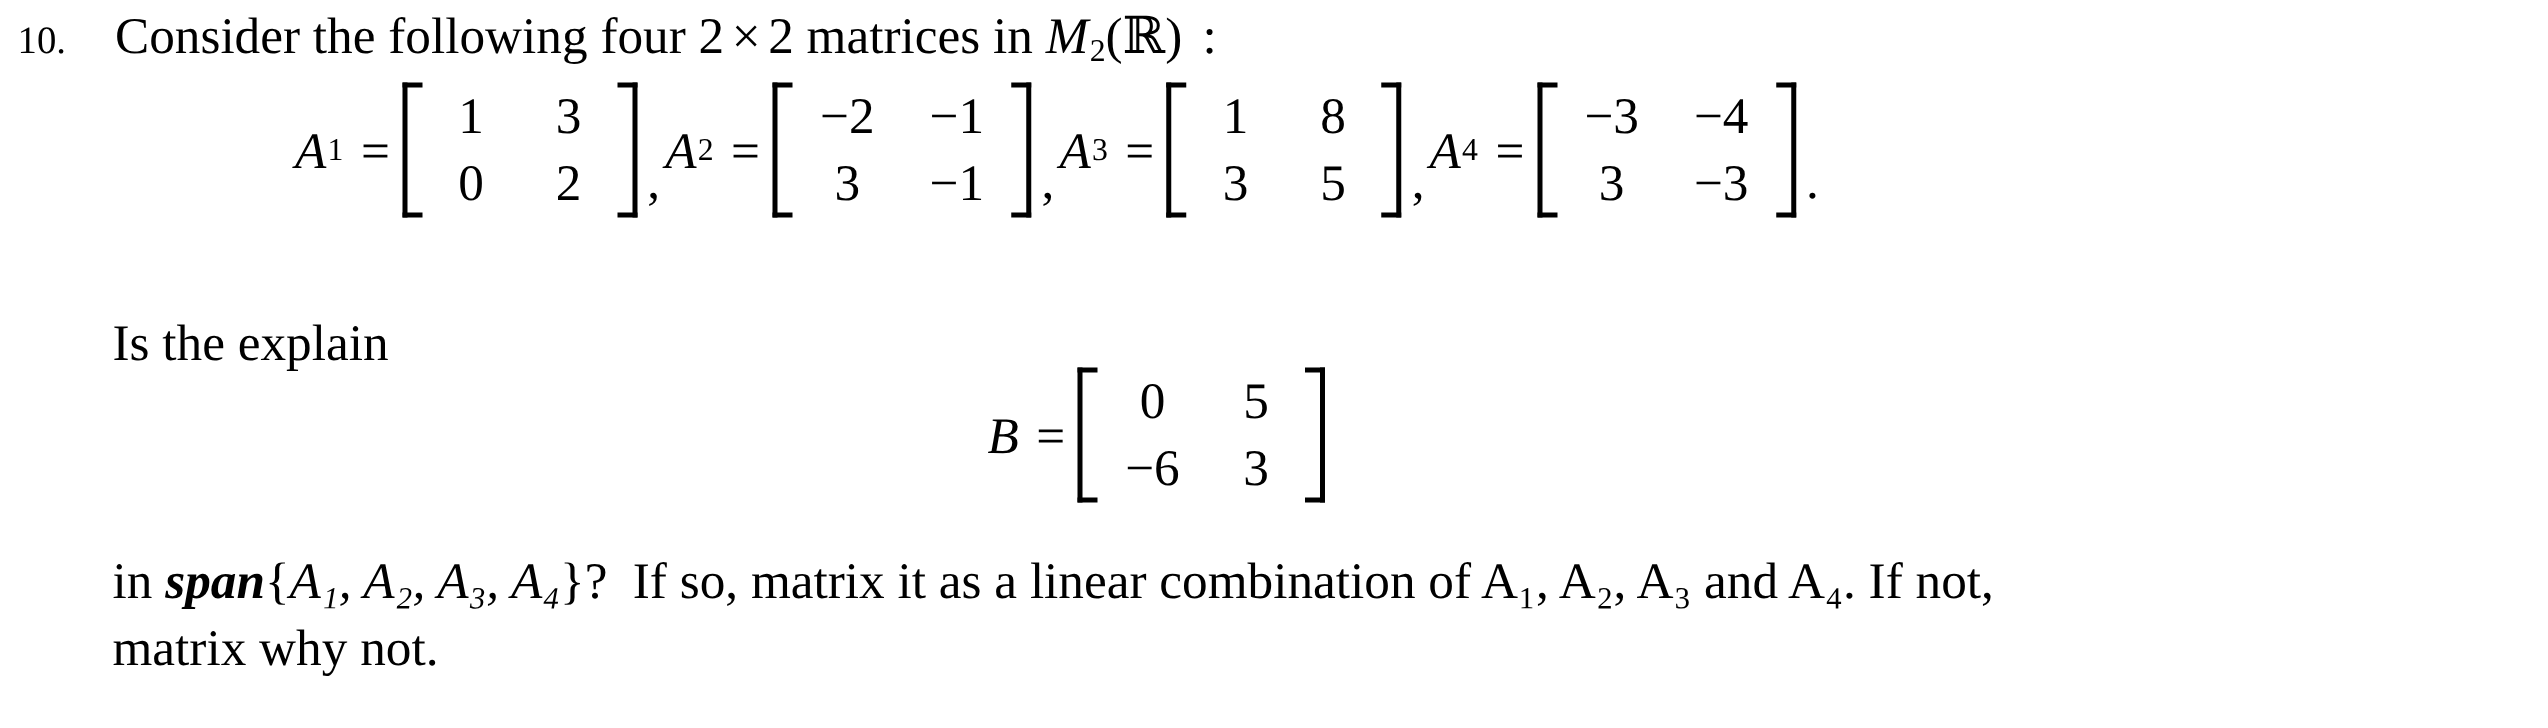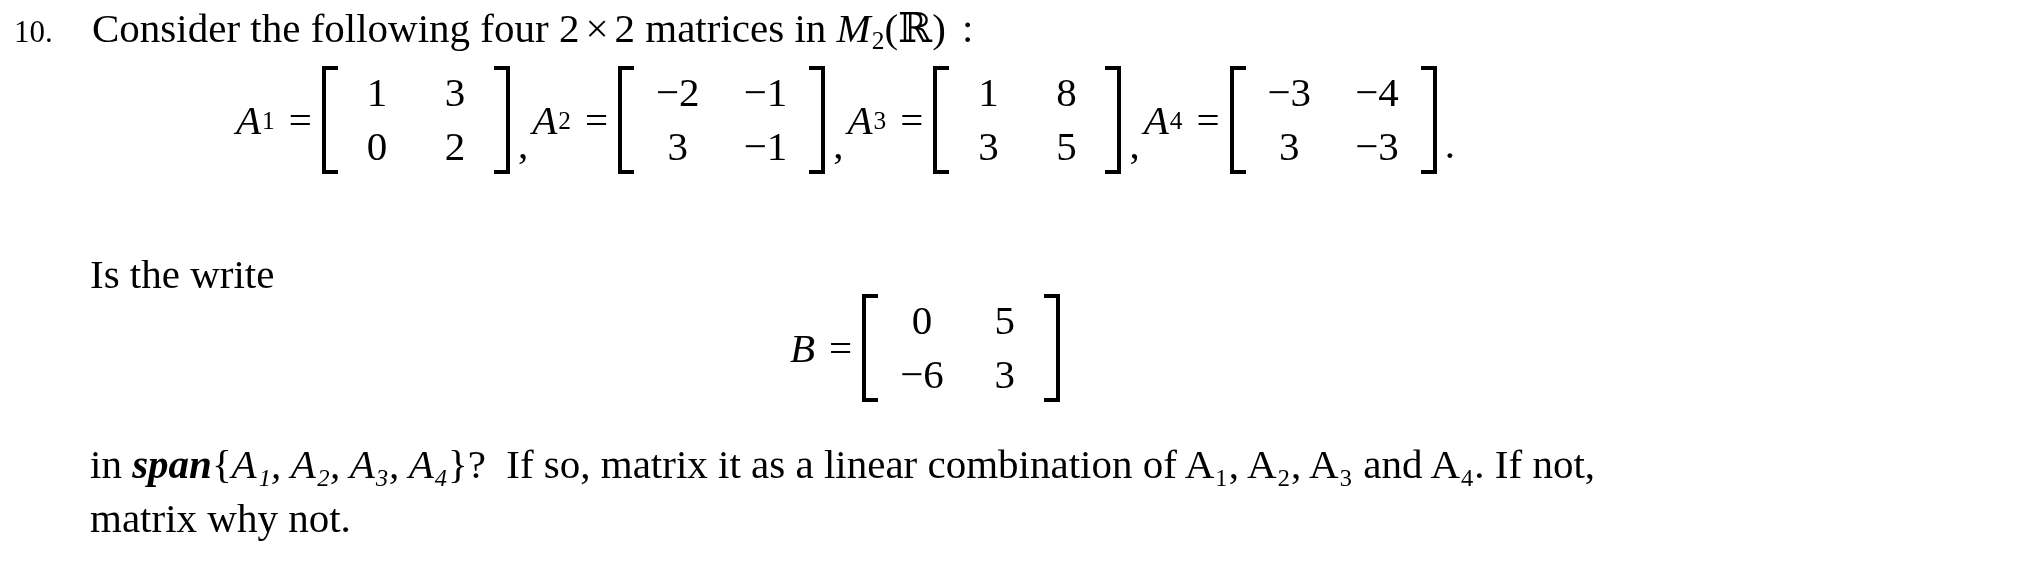--- a/index.html
+++ b/index.html
@@ -282,21 +282,21 @@
           </span>
         </span>
         <span class="brk right"></span>
       </span>
       <span class="period">.</span>
     </div>
 
   </div>
 
   <div class="prose" style="left:90px; top:248px;">
-    <span>Is the write</span>
+    <span>Is the explain</span>
   </div>
 
   <div class="display-row" style="left:790px; top:300px; height:96px;">
     <div class="matrix-group">
       <span class="lhs">
         <span class="mi">B</span>
       </span>
       <span class="eqsign">=</span>
       <span class="bmatrix">
         <span class="brk left"></span>

